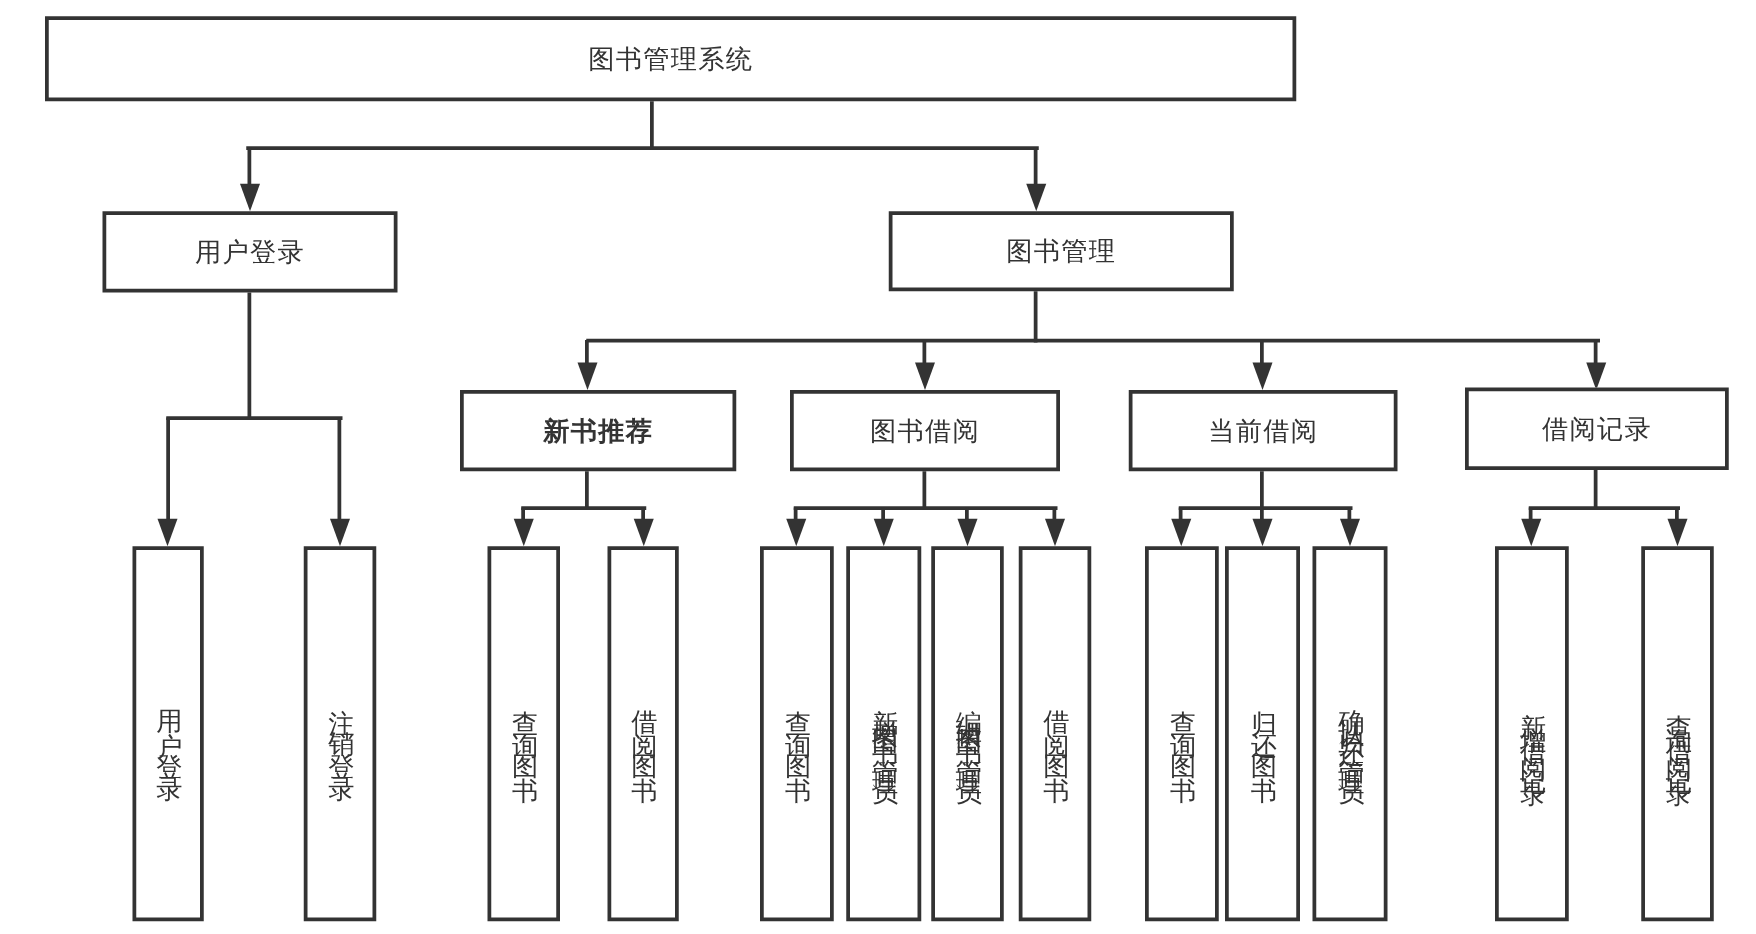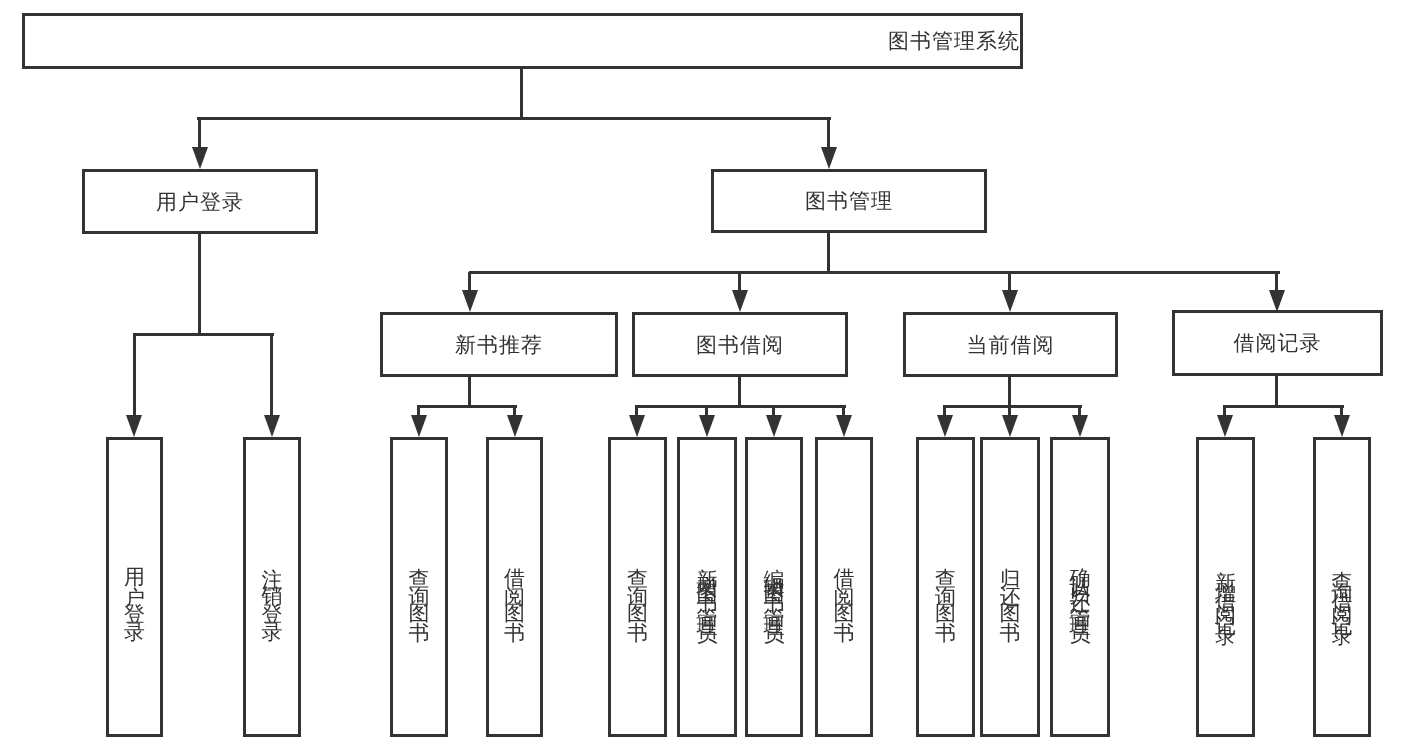--- a/index.html
+++ b/index.html
@@ -115,33 +115,33 @@
   <div class="vline" style="left:1078px;top:406px;height:11px;"></div>
   <div class="arrow" style="left:1072px;top:415px;"></div>
 
   <div class="vline" style="left:1275px;top:376px;height:32px;"></div>
   <div class="hline" style="left:1223px;top:405px;width:121px;"></div>
   <div class="vline" style="left:1223px;top:406px;height:11px;"></div>
   <div class="arrow" style="left:1217px;top:415px;"></div>
   <div class="vline" style="left:1340px;top:406px;height:11px;"></div>
   <div class="arrow" style="left:1334px;top:415px;"></div>
 
-  <div class="box" style="left:22px;top:13px;width:1001px;height:56px;justify-content:flex-end;">
+  <div class="box" style="left:36px;top:13px;width:1001px;height:68px;">
     <span>图书管理系统</span>
   </div>
 
   <div class="box" style="left:82px;top:169px;width:236px;height:65px;">
     <span>用户登录</span>
   </div>
 
   <div class="box" style="left:711px;top:169px;width:276px;height:64px;">
     <span>图书管理</span>
   </div>
 
-  <div class="box" style="left:380px;top:312px;width:238px;height:65px;">
+  <div class="box" style="left:368px;top:312px;width:221px;height:65px;font-weight:bold;">
     <span>新书推荐</span>
   </div>
 
   <div class="box" style="left:632px;top:312px;width:216px;height:65px;">
     <span>图书借阅</span>
   </div>
 
   <div class="box" style="left:903px;top:312px;width:215px;height:65px;">
     <span>当前借阅</span>
   </div>

